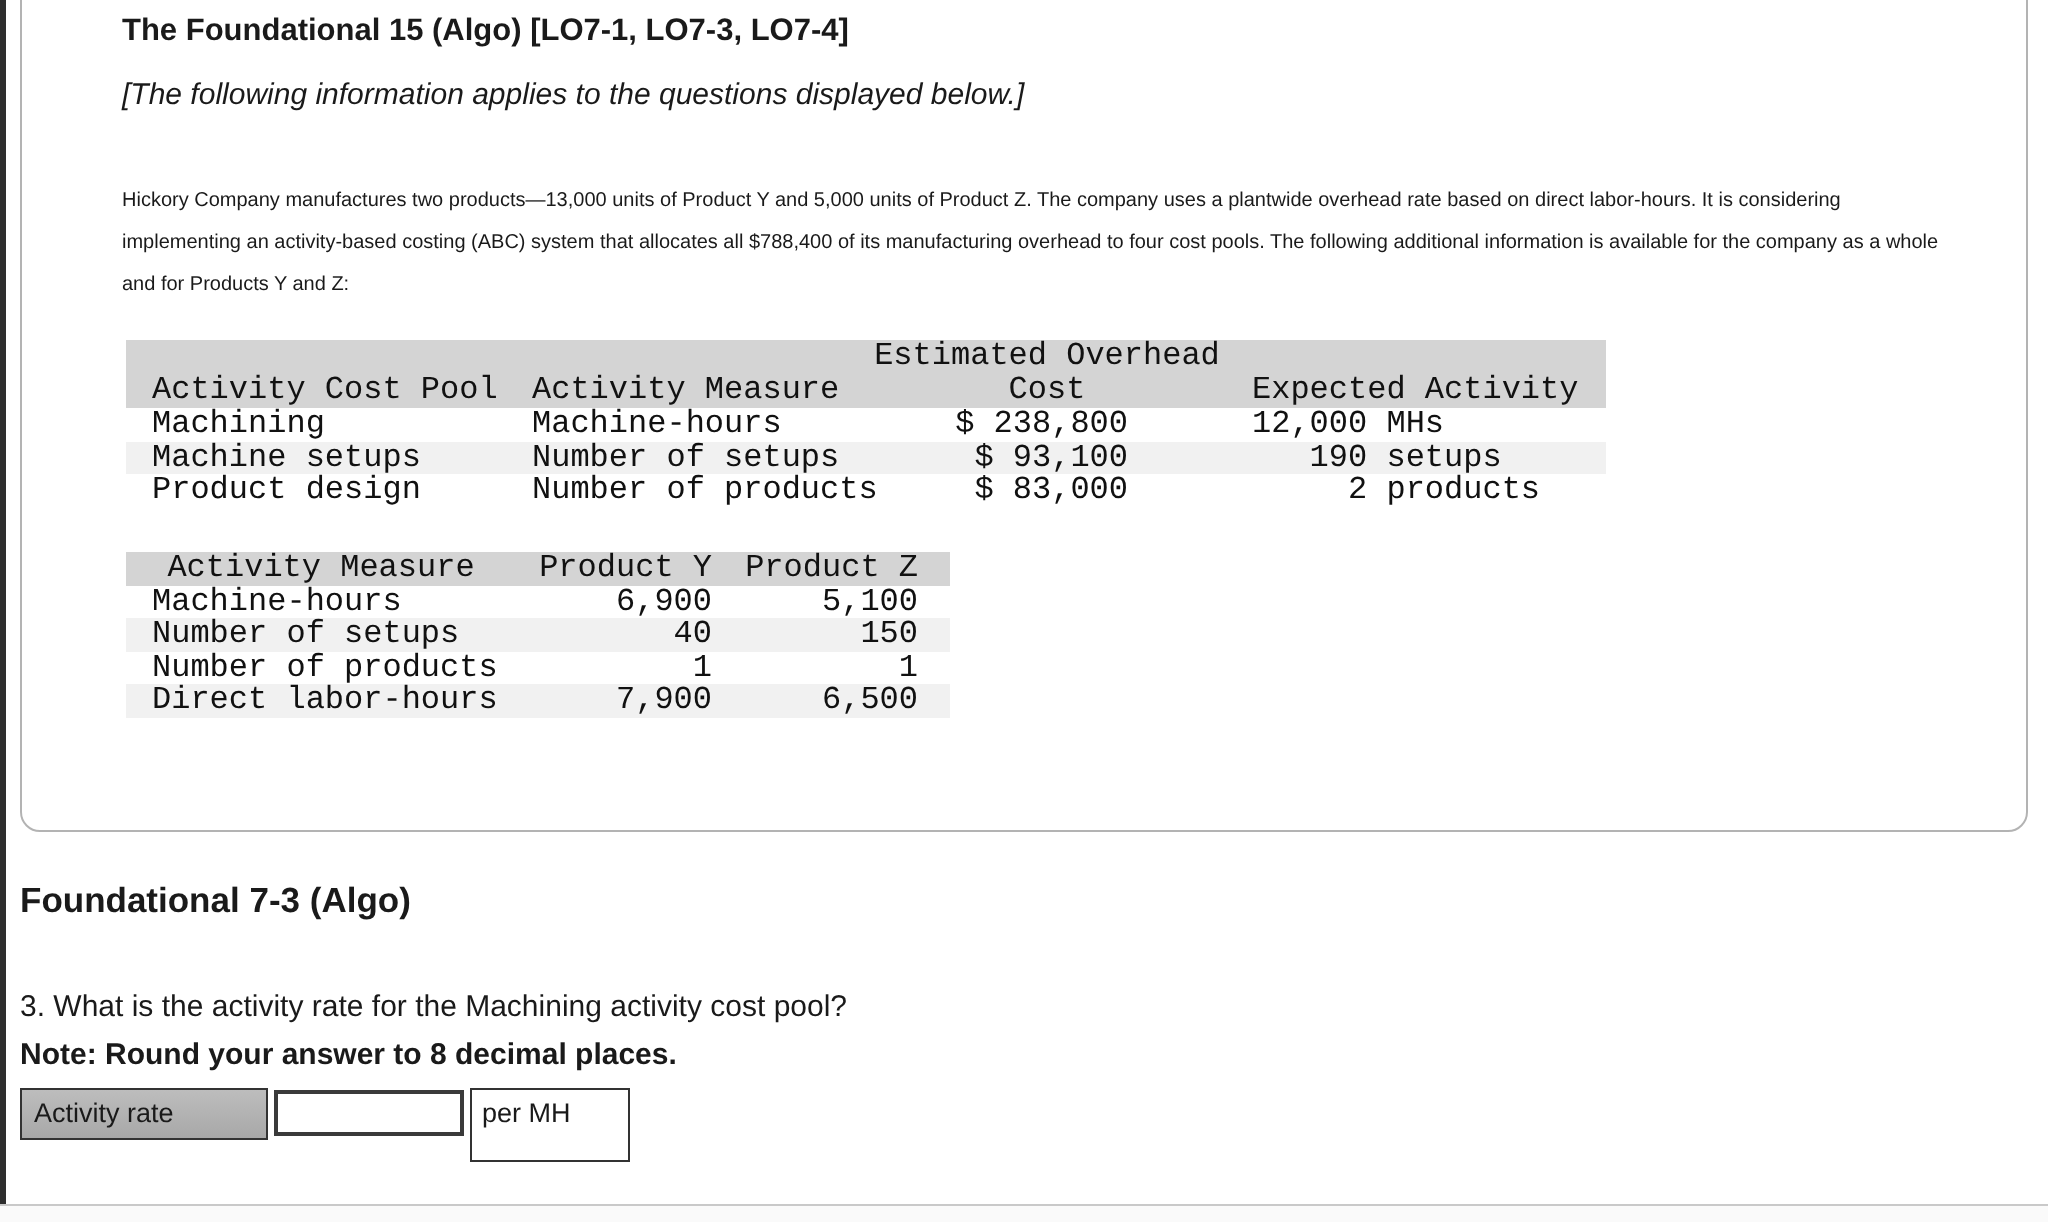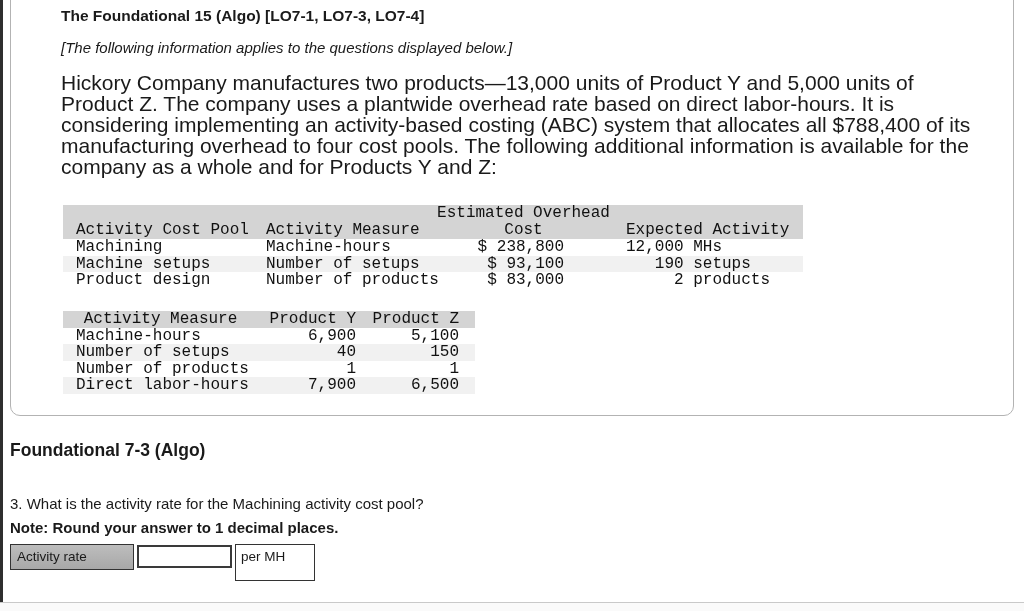--- a/index.html
+++ b/index.html
@@ -33,23 +33,23 @@
     font-size: 15.5px;
     font-weight: bold;
     margin: 0;
   }
   .card-subtitle {
     font-size: 15px;
     font-style: italic;
     margin-top: 14px;
   }
   .intro {
-    margin-top: 16px;
+    margin-top: 34px;
     width: 915px;
-    font-size: 21px;
+    font-size: 10px;
     line-height: 21px;
   }
 
   table {
     border-collapse: collapse;
     table-layout: fixed;
     font-family: "Liberation Mono", monospace;
     font-size: 16px;
     line-height: 16.5px;
     color: #111;
@@ -58,21 +58,21 @@
     padding: 0;
     font-weight: normal;
     height: 16.5px;
     overflow: visible;
     white-space: nowrap;
   }
   thead tr { background: #d4d4d4; }
   thead tr th { height: 17px; }
   tbody tr:nth-child(even) { background: #f1f1f1; }
 
-  .t1 { margin-top: 28px; margin-left: 2px; width: 740px; }
+  .t1 { margin-top: 17px; margin-left: 2px; width: 740px; }
   .t1 .c1 { text-align: left;  padding-left: 13px; }
   .t1 .c2 { text-align: left; }
   .t1 .c3 { text-align: right; padding-right: 62px; }
   .t1 .ch { text-align: center; padding-right: 0; }
   .t1 .c4 { text-align: left; white-space: pre; }
 
   .t2 { margin-top: 22px; margin-left: 2px; width: 412px; }
   .t2 .m1 { text-align: left; padding-left: 13px; }
   .t2 .mh { text-align: center; padding-left: 0; }
   .t2 .my { text-align: right; padding-right: 12px; }
@@ -226,21 +226,21 @@
         <td class="mz">6,500</td>
       </tr>
     </tbody>
   </table>
 </div>
 
 <div class="section-title">Foundational 7-3 (Algo)</div>
 
 <div class="question-block">
   <div>3. What is the activity rate for the Machining activity cost pool?</div>
-  <div class="question-note">Note: Round your answer to 1 decimal places.</div>
+  <div class="question-note">Note: Round your answer to 8 decimal places.</div>
 </div>
 
 <div class="answer-row">
   <div class="answer-label">Activity rate</div>
   <input class="answer-input" type="text" value="" style="">
   <div class="answer-unit">per MH</div>
 </div>
 
 <div class="bottom-strip"></div>
 

